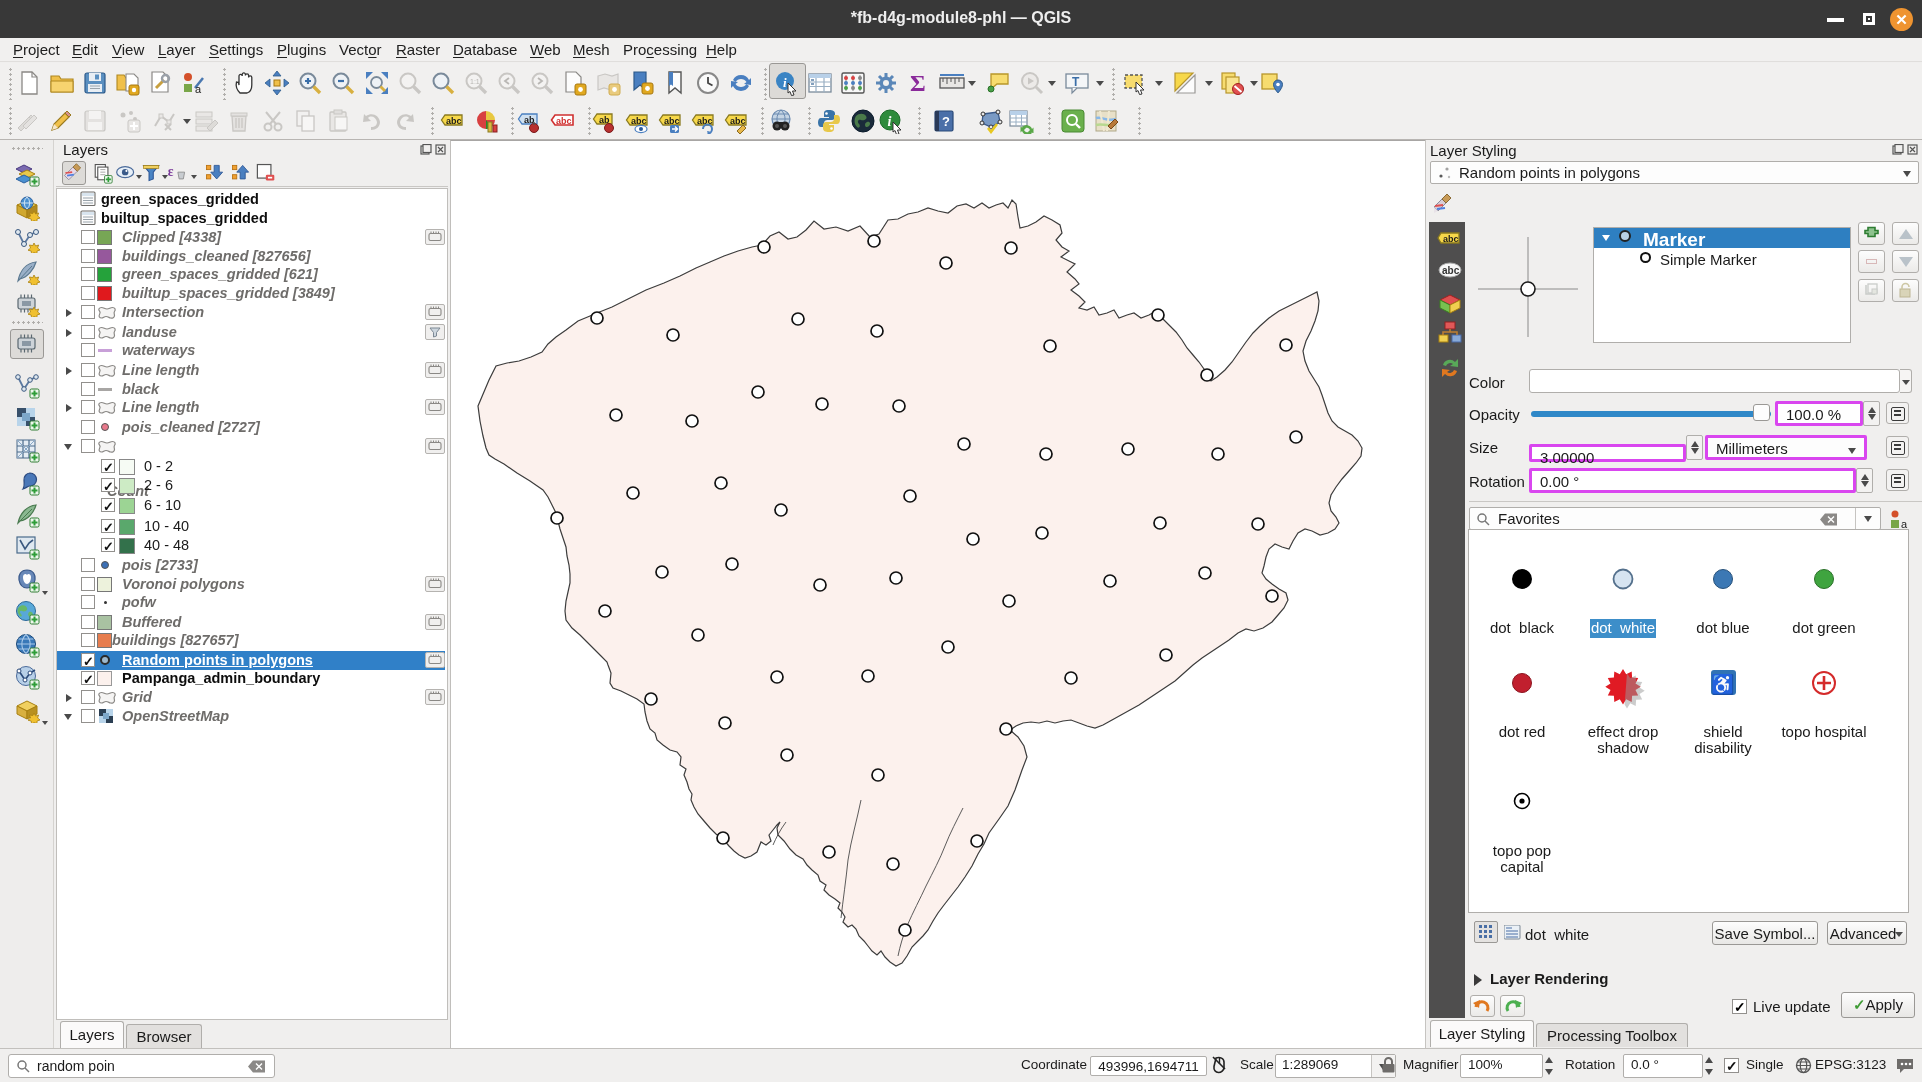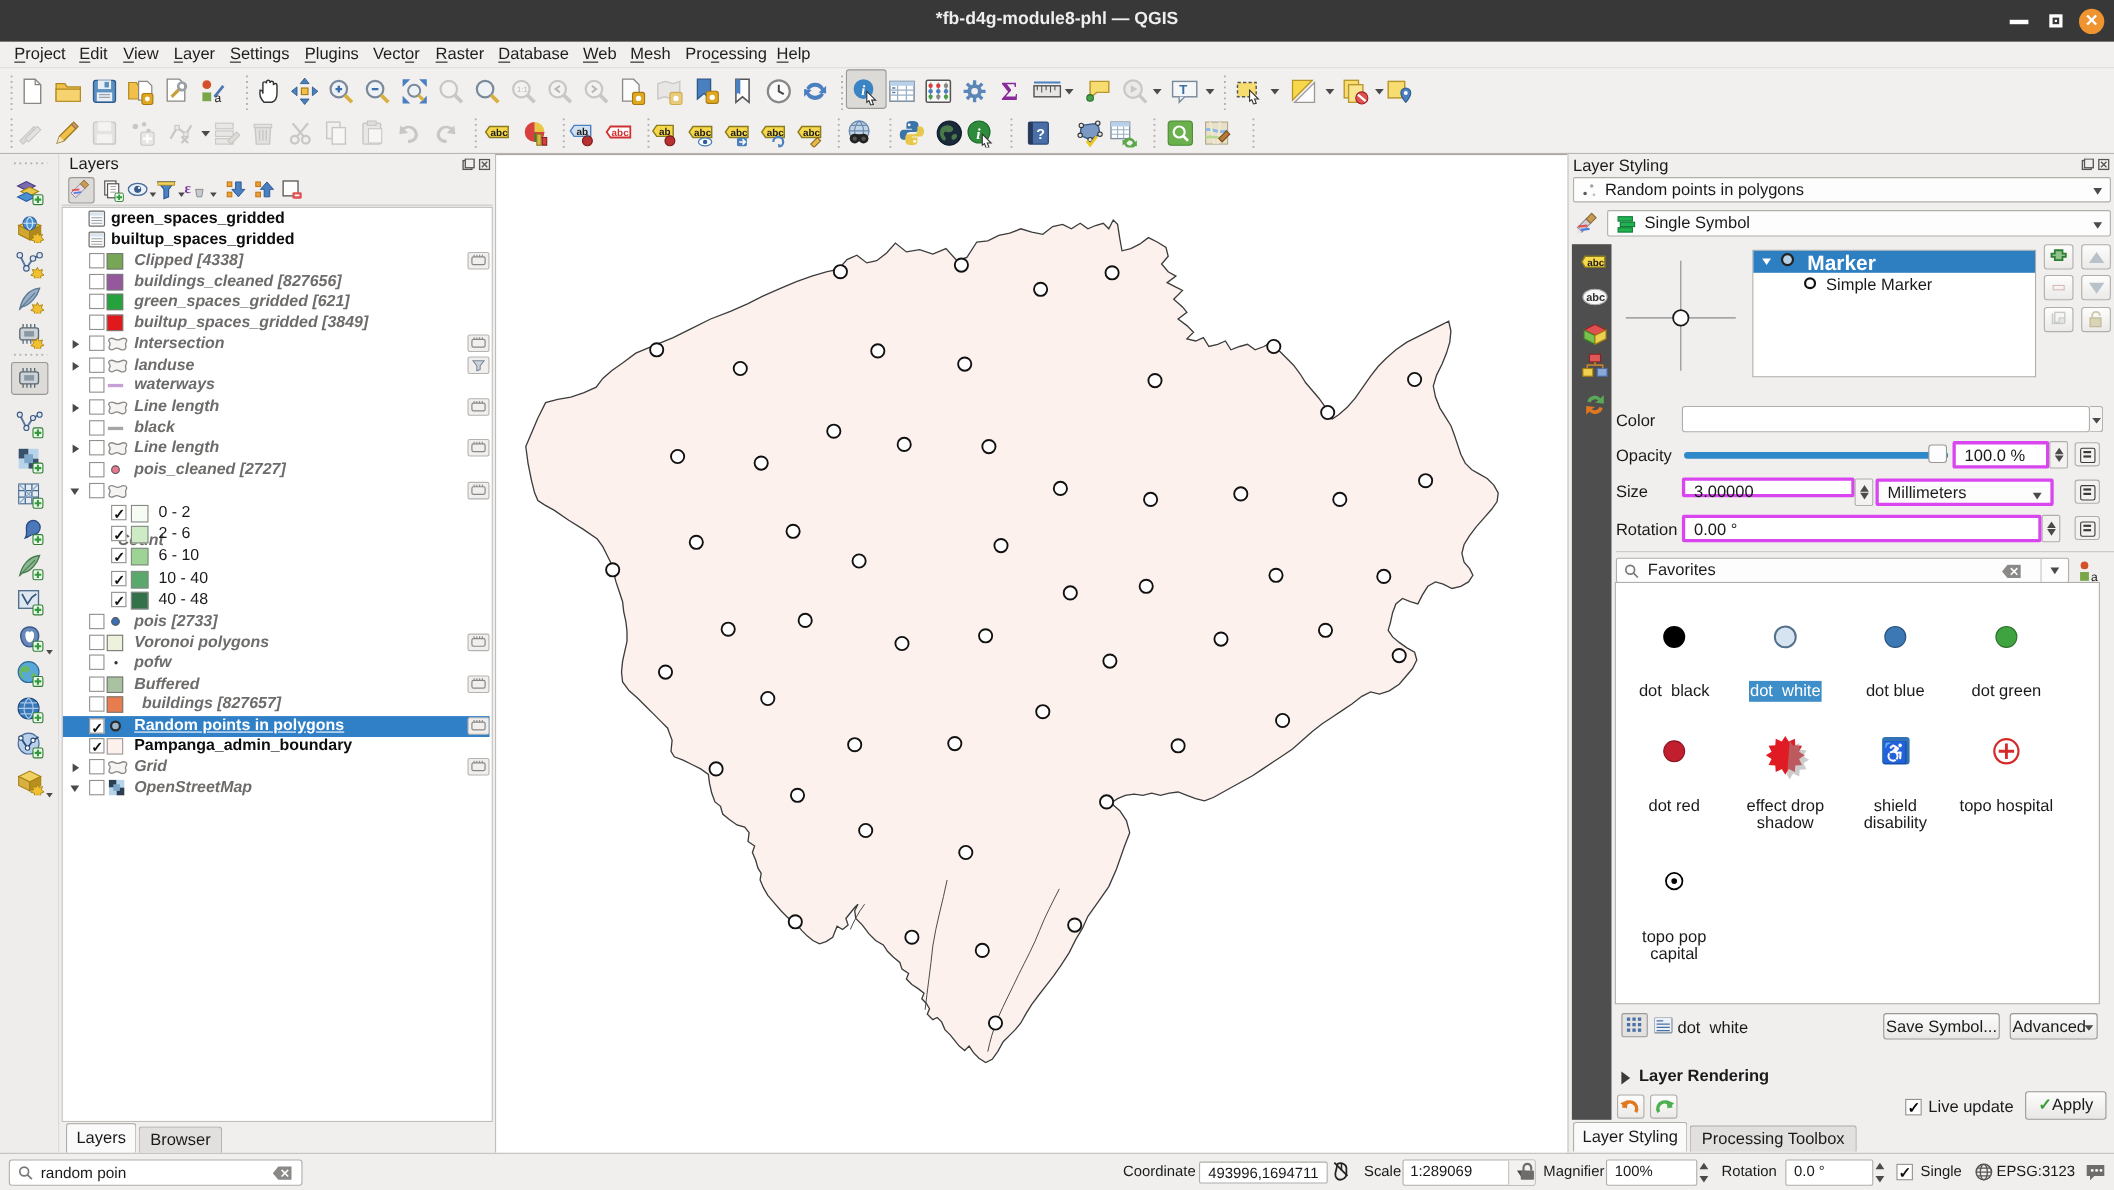--- a/index.html
+++ b/index.html
@@ -858,21 +858,21 @@
           <div class="chip" style="background:#f0efee;border:1px solid #b5b3b0;border-radius:2px;">
             <svg width="18" height="14" viewBox="0 0 18 14" style="position:absolute;left:0;top:0;">
               <rect x="3" y="3.5" width="12" height="7" rx="1.5" fill="none" stroke="#8a8885" stroke-width="1.1"></rect>
               <path d="M5 3.5 V1.5 M7.5 3.5 V1.5 M10 3.5 V1.5 M12.5 3.5 V1.5" stroke="#8a8885" stroke-width="1"></path>
             </svg>
           </div>
         </div>
 <div class="trow" style="top:442px;">
           <div class="cb" style="left:24px;"></div>
           <div class="swatch" style="left:40px;background:#e77d4e;border:1px solid #777;"></div>
-          <span class="txt" style="left:72px;">buildings [827657]</span>
+          <span class="txt" style="left:55px;">buildings [827657]</span>
         </div>
 <div class="trow" style="top:462px;background:#3080c8;color:#fff;font-style:normal;font-weight:bold;">
           <div class="cb" style="left:24px;">
             <span class="tick">✓</span>
           </div>
           <div style="position:absolute;left:43px;top:4px;width:10px;height:10px;border-radius:50%;background:#9db8cc;border:2px solid #2b2b2b;"></div>
           <span class="txt" style="left:65px;text-decoration:underline;">Random points in polygons</span>
           <div class="chip" style="background:#f0efee;border:1px solid #b5b3b0;border-radius:2px;">
             <svg width="18" height="14" viewBox="0 0 18 14" style="position:absolute;left:0;top:0;">
               <rect x="3" y="3.5" width="12" height="7" rx="1.5" fill="none" stroke="#8a8885" stroke-width="1.1"></rect>
@@ -1008,29 +1008,20 @@
       <div style="position:absolute;right:7px;top:9px;width:0;height:0;border-top:6px solid #4a4a4a;border-left:4.5px solid transparent;border-right:4.5px solid transparent;"></div>
     </div>
     
     <svg width="24" height="22" viewBox="0 0 24 22" style="position:absolute;left:6px;top:53px;">
       <path d="M2 14 L10 6 L14 10 L6 18 Z" fill="#d8ced8" stroke="#8a8a9a" stroke-width="1"></path>
       <path d="M10 6 L15 1 L19 5 L14 10 Z" fill="#c79a56" stroke="#8a6a34" stroke-width="1"></path>
       <path d="M2 14 L6 18 L2 20 Z" fill="#e8e2e8"></path>
       <path d="M3 13 l8 -1" stroke="#e05050" stroke-width="2"></path>
         <path d="M5 16 l8 -1" stroke="#5080e0" stroke-width="2"></path>
     </svg>
-    <div style="position:absolute;left:35px;top:51px;width:458px;height:24px;background:#fdfdfd;border:1px solid #b0aeab;border-radius:2px;">
-      <svg width="18" height="16" viewBox="0 0 18 16" style="position:absolute;left:8px;top:4px;">
-        <rect x="1" y="1" width="13" height="4" fill="#21b351" stroke="#0d7a33"></rect>
-          <rect x="3" y="6" width="13" height="4" fill="#21b351" stroke="#0d7a33"></rect>
-          <rect x="1" y="11" width="13" height="4" fill="#21b351" stroke="#0d7a33"></rect>
-      </svg>
-      <span style="position:absolute;left:33px;top:2px;font-size:15px;color:#1a1a1a;">Single Symbol</span>
-      <div style="position:absolute;right:7px;top:10px;width:0;height:0;border-top:6px solid #4a4a4a;border-left:4.5px solid transparent;border-right:4.5px solid transparent;"></div>
-    </div>
     
     <div id="rp-strip" style="position:absolute;left:3px;top:82px;width:36px;height:796px;background:#4f4e4e;">
 <svg class="abs" style="left:8px;top:3px;" width="26" height="26" viewBox="0 0 26 26">
           <path d="M4 8 H22 V18 H4 L1 13 Z" fill="#f7d84a" stroke="#8a7a20" stroke-width="1.3"></path>
           <text x="6" y="16.5" font-size="9" font-weight="bold" fill="#1a1a1a">abc</text>
         </svg>
 <svg class="abs" style="left:8px;top:35px;" width="26" height="26" viewBox="0 0 26 26">
           <ellipse cx="13" cy="13" rx="11" ry="7" fill="#f8f8f8" stroke="#aaa"></ellipse>
           <text x="5" y="17" font-size="10" font-weight="bold" fill="#333">abc</text>
         </svg>
@@ -1097,21 +1088,21 @@
     <span class="rlabel" style="left:43px;top:266px;">Opacity</span>
     <div style="position:absolute;left:105px;top:271px;width:240px;height:6px;background:#2f88c8;border-radius:3px;"></div>
     <div style="position:absolute;left:327px;top:264px;width:17px;height:17px;background:#fdfdfd;border:1px solid #9a9895;border-radius:3px;"></div>
     <div class="rinput" style="left:349px;top:261px;width:88px;height:25px;">
         <span style="position:absolute;left:8px;top:2px;">100.0 %</span>
       </div>
     <div class="rspin" style="left:437px;top:261px;"></div>
     <div class="rdd" style="left:460px;top:262px;"></div>
     
     <span class="rlabel" style="left:43px;top:299px;">Size</span>
-    <div class="rinput" style="left:103px;top:294px;width:157px;height:18px;">
+    <div class="rinput" style="left:103px;top:304px;width:157px;height:18px;">
         <span style="position:absolute;left:8px;top:2px;">3.00000</span>
       </div>
     <div class="rspin" style="left:260px;top:295px;"></div>
     <div class="rinput" style="left:279px;top:295px;width:162px;height:25px;background:#fdfdfd;">
         <span style="position:absolute;left:8px;top:2px;">Millimeters</span>
       <div style="position:absolute;right:8px;top:10px;width:0;height:0;border-top:6px solid #4a4a4a;border-left:4.5px solid transparent;border-right:4.5px solid transparent;"></div>
       </div>
     <div class="rdd" style="left:460px;top:296px;"></div>
     
     <span class="rlabel" style="left:43px;top:333px;">Rotation</span>

